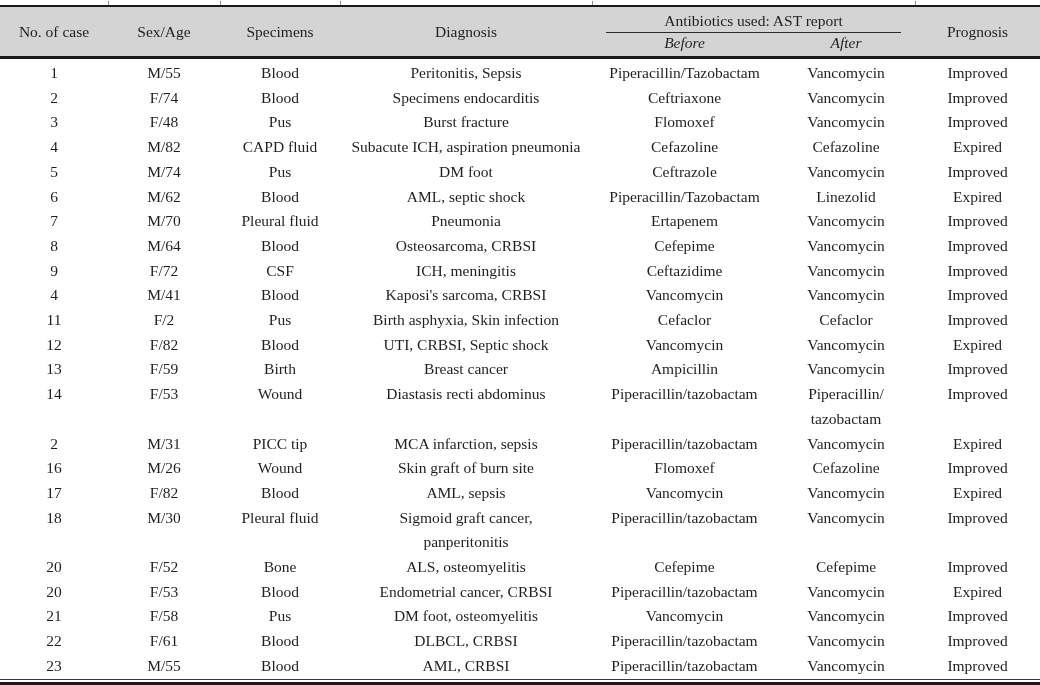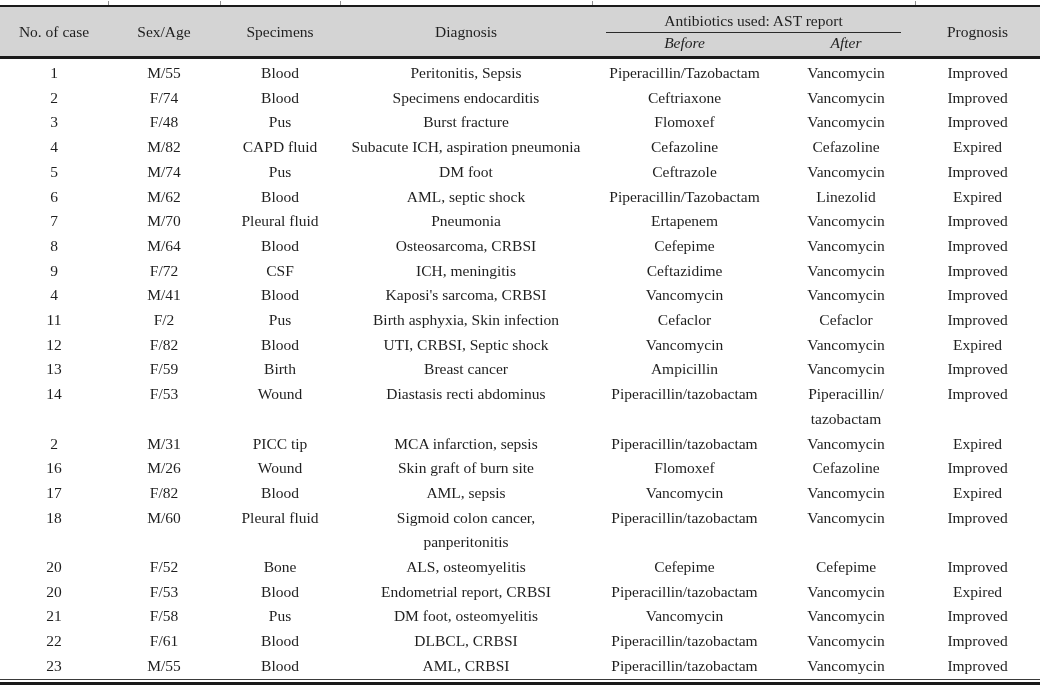--- a/index.html
+++ b/index.html
@@ -242,42 +242,42 @@
       <td>17</td>
       <td>F/82</td>
       <td>Blood</td>
       <td>AML, sepsis</td>
       <td>Vancomycin</td>
       <td>Vancomycin</td>
       <td>Expired</td>
     </tr>
         <tr>
       <td>18</td>
-      <td>M/60</td>
+      <td>M/30</td>
       <td>Pleural fluid</td>
-      <td>Sigmoid colon cancer,
+      <td>Sigmoid graft cancer,
 panperitonitis</td>
       <td>Piperacillin/tazobactam</td>
       <td>Vancomycin</td>
       <td>Improved</td>
     </tr>
         <tr>
       <td>20</td>
       <td>F/52</td>
       <td>Bone</td>
       <td>ALS, osteomyelitis</td>
       <td>Cefepime</td>
       <td>Cefepime</td>
       <td>Improved</td>
     </tr>
         <tr>
       <td>20</td>
       <td>F/53</td>
       <td>Blood</td>
-      <td>Endometrial report, CRBSI</td>
+      <td>Endometrial cancer, CRBSI</td>
       <td>Piperacillin/tazobactam</td>
       <td>Vancomycin</td>
       <td>Expired</td>
     </tr>
         <tr>
       <td>21</td>
       <td>F/58</td>
       <td>Pus</td>
       <td>DM foot, osteomyelitis</td>
       <td>Vancomycin</td>

